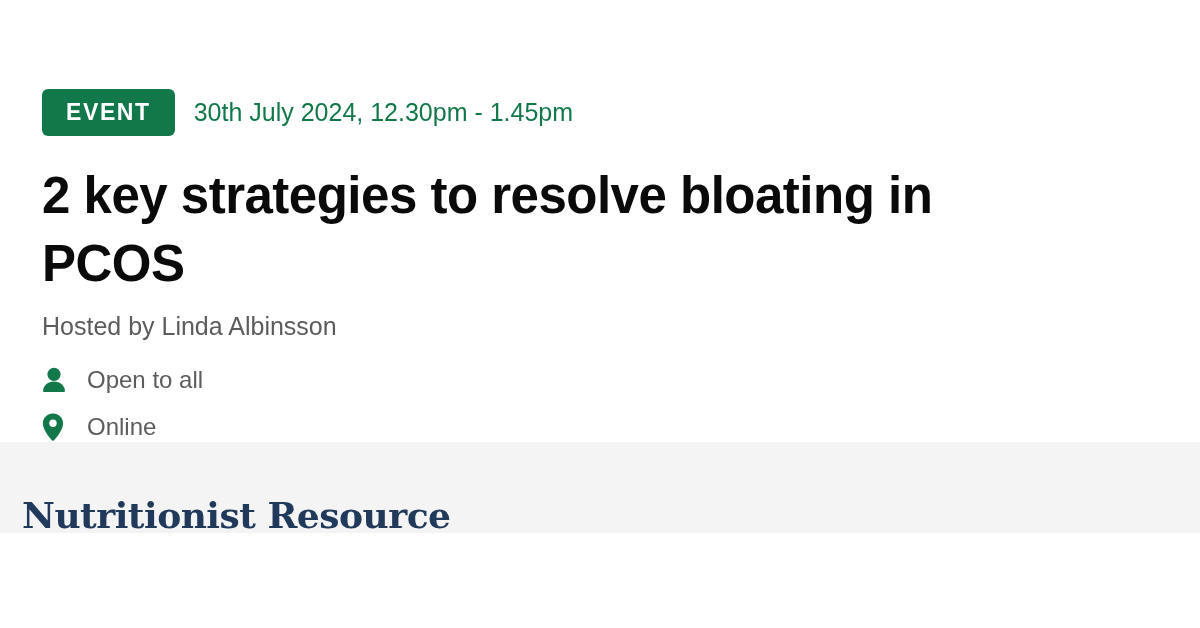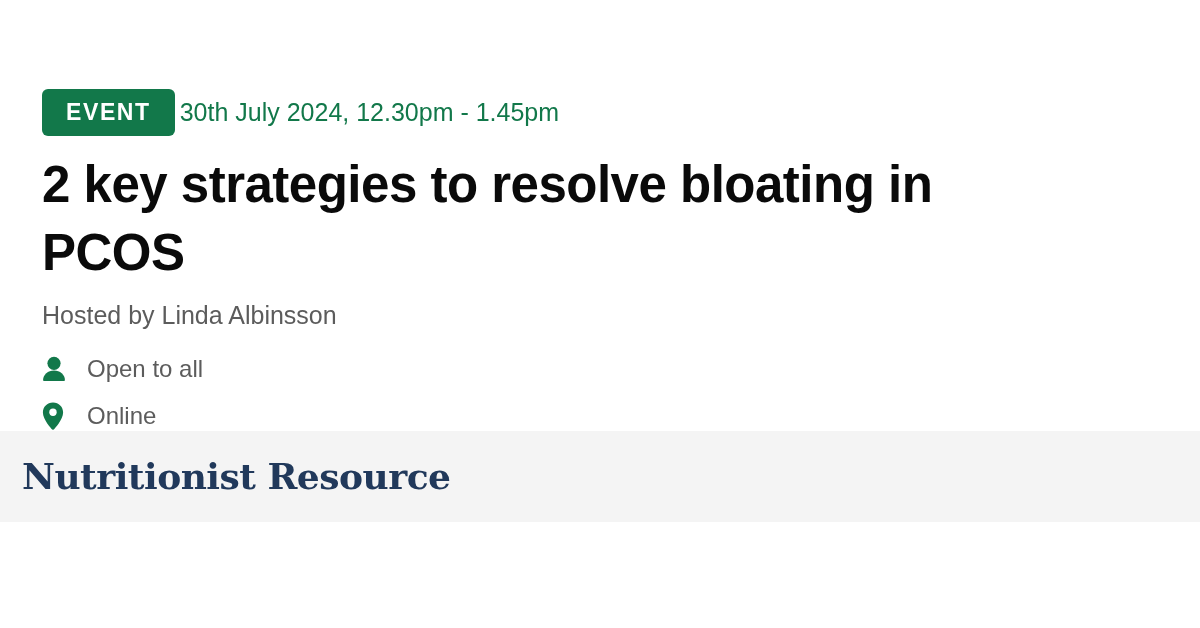--- a/index.html
+++ b/index.html
@@ -48,30 +48,30 @@
     color: #ffffff;
     border-radius: 6px;
     font-size: 23px;
     font-weight: bold;
     letter-spacing: 1.6px;
     line-height: 1;
     box-sizing: border-box;
   }
 
   .event-date {
-    margin-left: 5px;
+    margin-left: 19px;
     color: #12784A;
     font-size: 25px;
     line-height: 1;
     white-space: nowrap;
   }
 
   
   .title {
-    margin: 15px 0 0 0;
+    margin: 26px 0 0 0;
     padding: 0;
     max-width: 1010px;
     color: #0a0a0a;
     font-size: 51px;
     font-weight: bold;
     line-height: 1.33;
     letter-spacing: -0.5px;
   }
 
   
@@ -109,21 +109,21 @@
     color: #5c5c5c;
     font-size: 24px;
     line-height: 1;
   }
 
   
   .footer {
     flex: 0 0 91px;
     background: #f4f4f4;
     display: flex;
-    align-items: center;
+    align-items: flex-end;
     padding-left: 22px;
     box-sizing: border-box;
   }
 
   .logo {
     color: #21395b;
     font-family: "DejaVu Serif", serif;
     font-size: 36px;
     font-weight: bold;
     letter-spacing: -0.5px;

